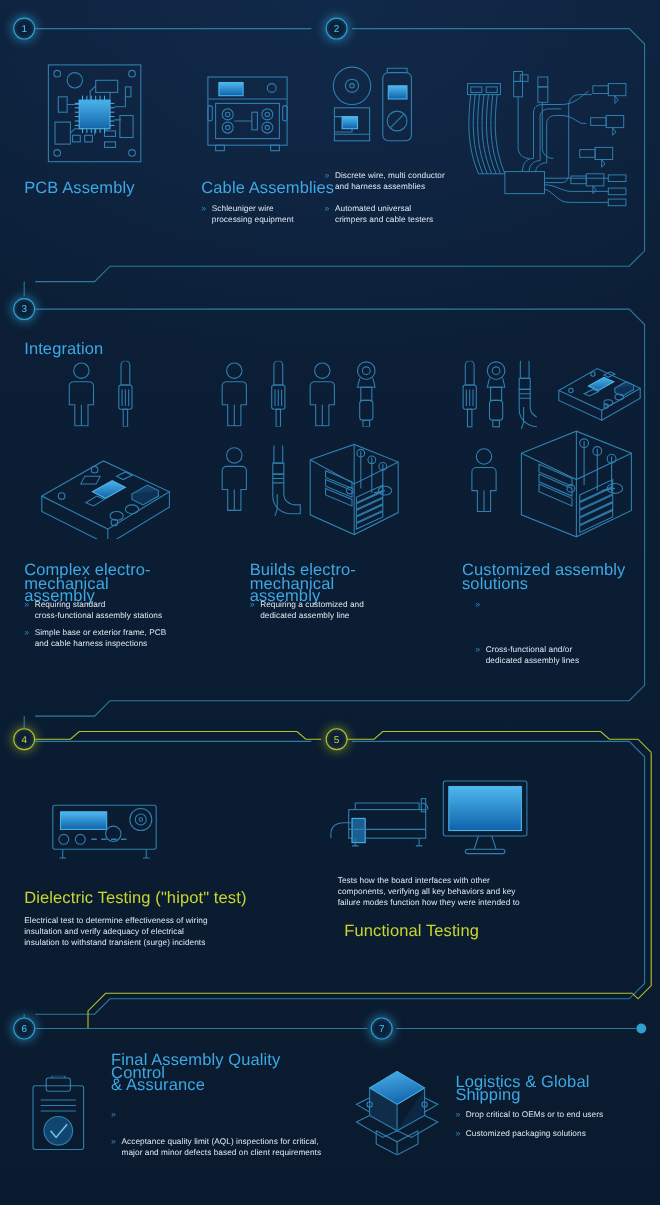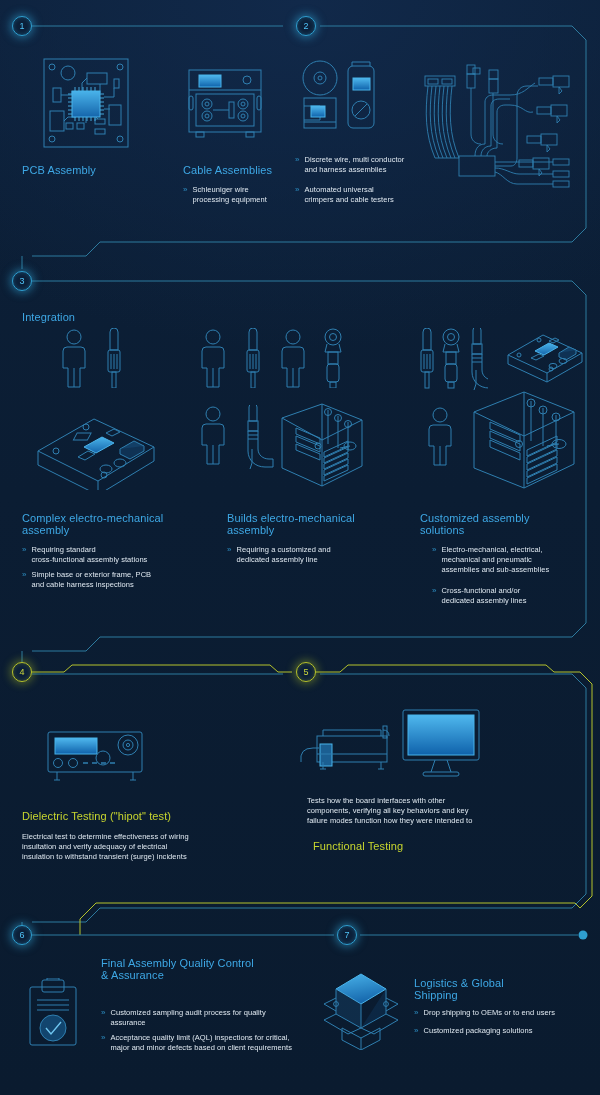--- a/index.html
+++ b/index.html
@@ -34,21 +34,21 @@
   }
   .step-num.lime {
     border-color: #b7c22a;
     color: #cdd93a;
     box-shadow: 0 0 9px 2px rgba(160,180,40,0.45), inset 0 0 4px rgba(160,180,40,0.3);
   }
 
   .h-title {
     position: absolute;
     color: #3ea8e5;
-    font-size: 11px;
+    font-size: 15px;
     line-height: 11.5px;
     letter-spacing: .1px;
     white-space: pre-line;
   }
   .h-title.lime { color: #c8d62f; }
 
   .body-text {
     position: absolute;
     color: #dfe8f0;
     font-size: 7.5px;
@@ -500,23 +500,20 @@
   <div class="bullet" style="left:227px; top:545px; width:150px;">
     <span class="chev">»</span>
     <span class="btxt">Requiring a customized and
 dedicated assembly line</span>
   </div>
 
   <div class="h-title" style="left:420px; top:513px; width:150px;">Customized assembly
 solutions</div>
   <div class="bullet" style="left:432px; top:545px; width:145px;">
     <span class="chev">»</span>
-    <span class="btxt">Electro-mechanical, electrical,
-mechanical and pneumatic
-assemblies and sub-assemblies</span>
   </div>
   <div class="bullet" style="left:432px; top:586px; width:145px;">
     <span class="chev">»</span>
     <span class="btxt">Cross-functional and/or
 dedicated assembly lines</span>
   </div>
 
   <div class="icon-wrap" style="left:45px; top:730px;">
     <svg width="100" height="52" viewBox="0 0 100 52" fill="none" stroke="#2f7fb0" stroke-width="1">
       <rect x="3" y="2" width="94" height="40" rx="2"></rect>
@@ -586,33 +583,31 @@
       <path d="M20 58 V70 L39 80 L58 70 V58"></path>
       <path d="M20 58 L39 68 L58 58"></path>
       <path d="M39 68 V80"></path>
     </svg>
   </div>
 
   <div class="h-title" style="left:101px; top:958px; width:190px;">Final Assembly Quality Control
 &amp; Assurance</div>
   <div class="bullet" style="left:101px; top:1008px; width:205px;">
     <span class="chev">»</span>
-    <span class="btxt">Customized sampling audit process for quality
-assurance</span>
   </div>
   <div class="bullet" style="left:101px; top:1033px; width:205px;">
     <span class="chev">»</span>
     <span class="btxt">Acceptance quality limit (AQL) inspections for critical,
 major and minor defects based on client requirements</span>
   </div>
 
   <div class="h-title" style="left:414px; top:978px; width:160px;">Logistics &amp; Global
 Shipping</div>
   <div class="bullet" style="left:414px; top:1008px; width:180px;">
     <span class="chev">»</span>
-    <span class="btxt">Drop shipping to OEMs or to end users</span>
+    <span class="btxt">Drop critical to OEMs or to end users</span>
   </div>
   <div class="bullet" style="left:414px; top:1026px; width:180px;">
     <span class="chev">»</span>
     <span class="btxt">Customized packaging solutions</span>
   </div>
 
 </div>
 
 </body></html>

